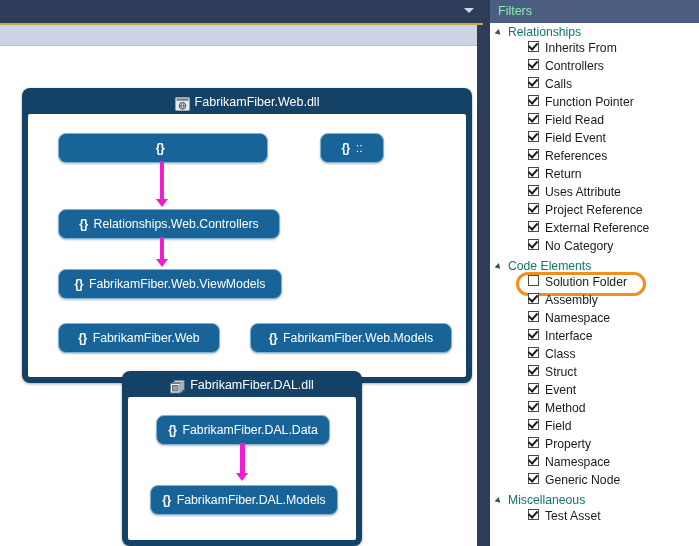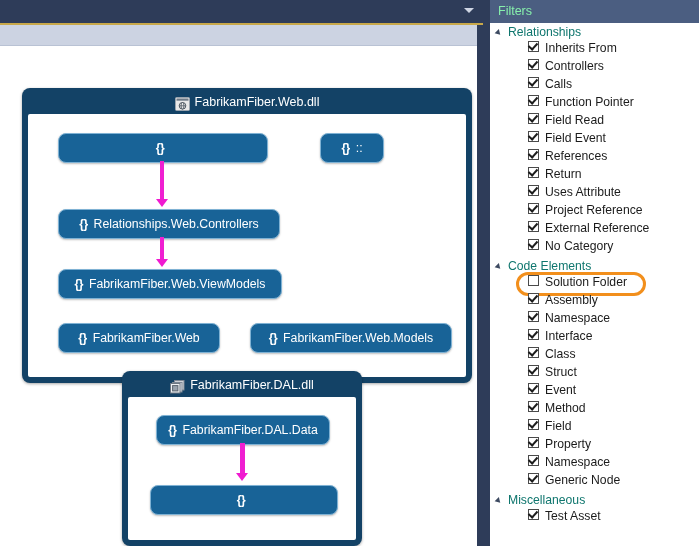--- a/index.html
+++ b/index.html
@@ -149,20 +149,21 @@
         </div>
         <div class="assembly-body">
 
           <div class="ns" style="left:28px;top:18px;width:172px;height:28px;">
             <span class="nsicon">{}</span>
             <span>FabrikamFiber.DAL.Data</span>
           </div>
 
           <div class="ns" style="left:22px;top:88px;width:186px;height:28px;">
             <span class="nsicon">{}</span>
+            <span>FabrikamFiber.DAL.Models</span>
           </div>
 
           <div class="arrow" style="left:112px;top:46px;width:5px;height:34px;"></div>
           <div class="arrowhead" style="left:108px;top:76px;"></div>
         </div>
       </div>
 
     </div>
 
     <div class="rail-right"></div>

